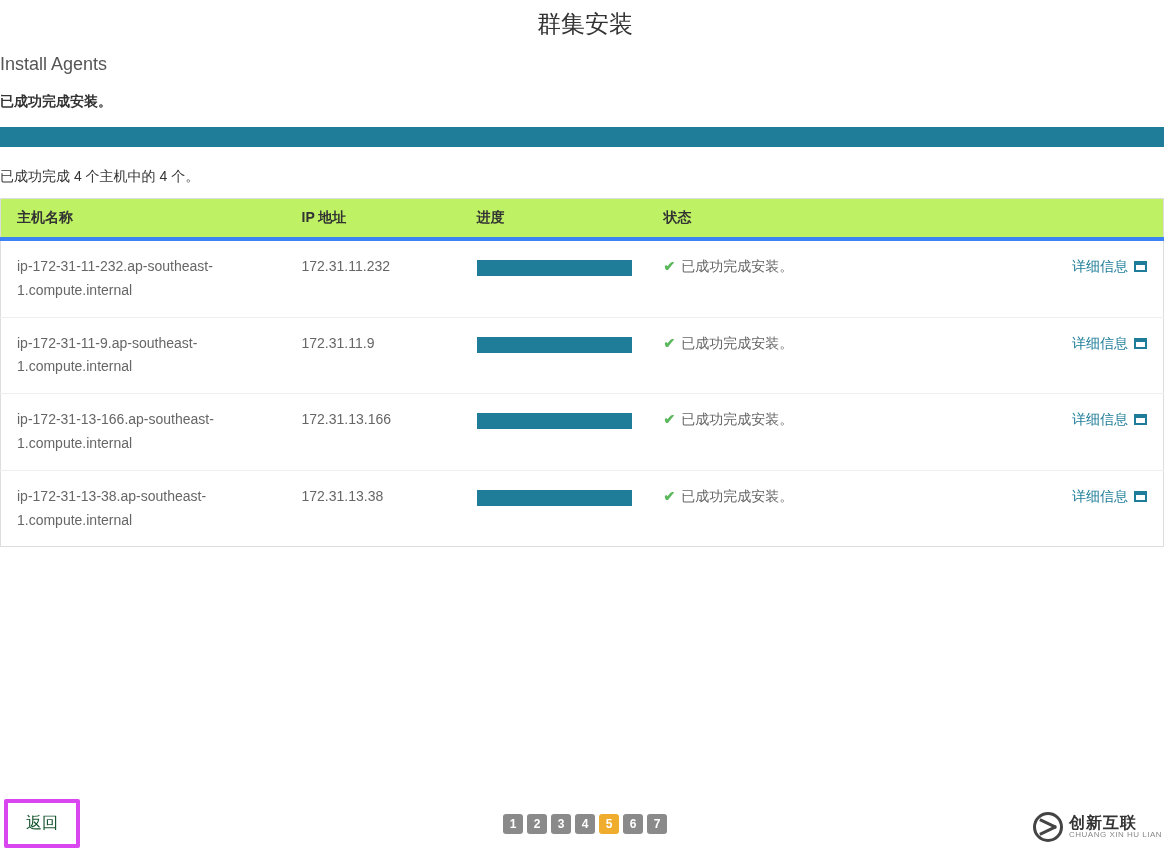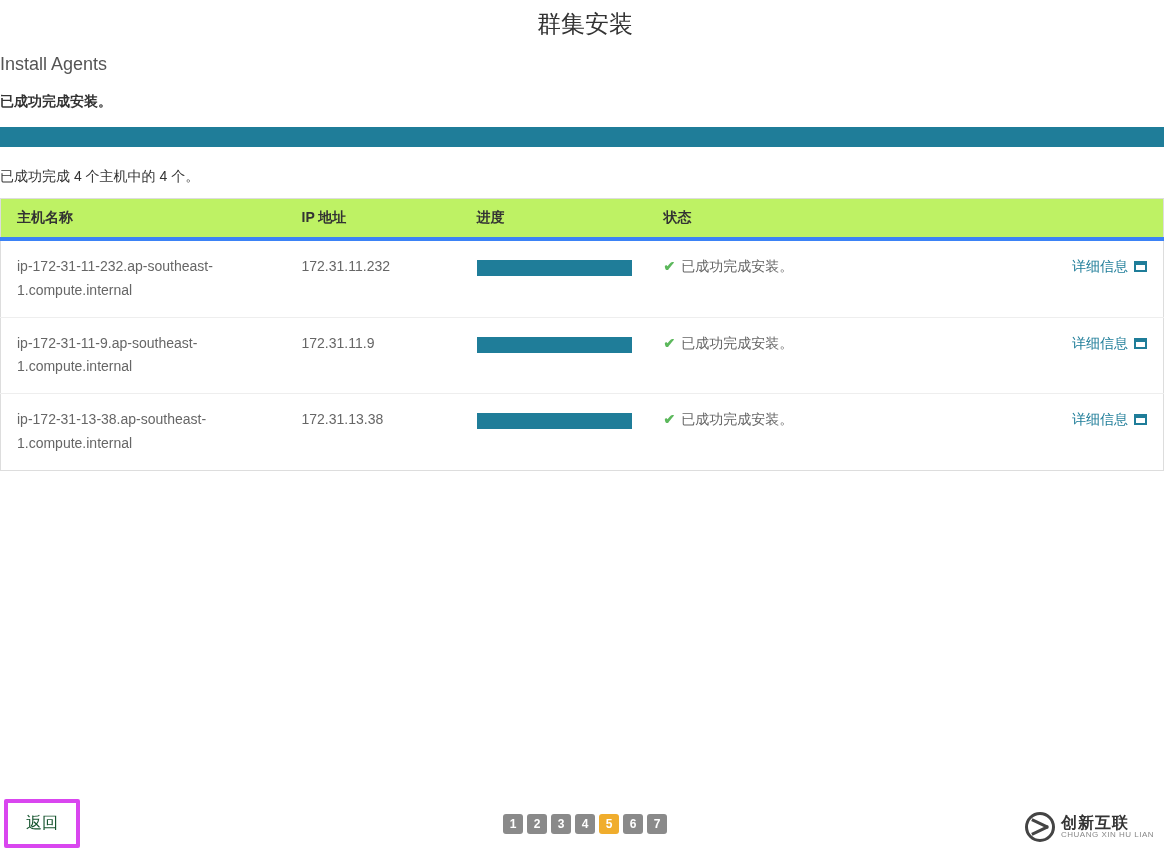--- a/index.html
+++ b/index.html
@@ -136,21 +136,21 @@
       font-size: 12px;
       font-weight: 700;
       display: flex;
       align-items: center;
       justify-content: center;
       cursor: pointer;
     }
     .pager-btn.active { background: #f0ad2d; }
     .brand-logo {
       position: absolute;
-      right: 16px;
+      right: 8px;
       bottom: 6px;
       display: flex;
       align-items: center;
       gap: 6px;
       color: #444;
     }
     .brand-circle {
       width: 30px;
       height: 30px;
       border: 3px solid #444;
@@ -195,20 +195,27 @@
     <tr>
       <td>ip-172-31-11-232.ap-southeast-1.compute.internal</td>
       <td>172.31.11.232</td>
       <td><span class="mini-bar"></span></td>
       <td><span class="check-icon">✔</span><span class="status-txt">已成功完成安装。</span></td>
       <td class="col-detail"><a class="detail-link"><span>详细信息</span><span class="detail-icon"></span></a></td>
     </tr>
     <tr>
       <td>ip-172-31-11-9.ap-southeast-1.compute.internal</td>
       <td>172.31.11.9</td>
+      <td><span class="mini-bar"></span></td>
+      <td><span class="check-icon">✔</span><span class="status-txt">已成功完成安装。</span></td>
+      <td class="col-detail"><a class="detail-link"><span>详细信息</span><span class="detail-icon"></span></a></td>
+    </tr>
+    <tr>
+      <td>ip-172-31-13-166.ap-southeast-1.compute.internal</td>
+      <td>172.31.13.166</td>
       <td><span class="mini-bar"></span></td>
       <td><span class="check-icon">✔</span><span class="status-txt">已成功完成安装。</span></td>
       <td class="col-detail"><a class="detail-link"><span>详细信息</span><span class="detail-icon"></span></a></td>
     </tr>
     <tr>
       <td>ip-172-31-13-38.ap-southeast-1.compute.internal</td>
       <td>172.31.13.38</td>
       <td><span class="mini-bar"></span></td>
       <td><span class="check-icon">✔</span><span class="status-txt">已成功完成安装。</span></td>
       <td class="col-detail"><a class="detail-link"><span>详细信息</span><span class="detail-icon"></span></a></td>

